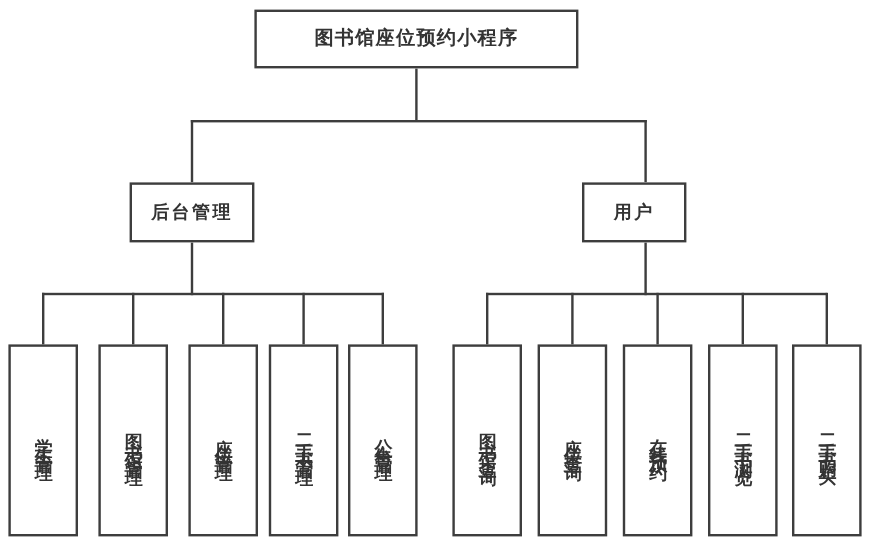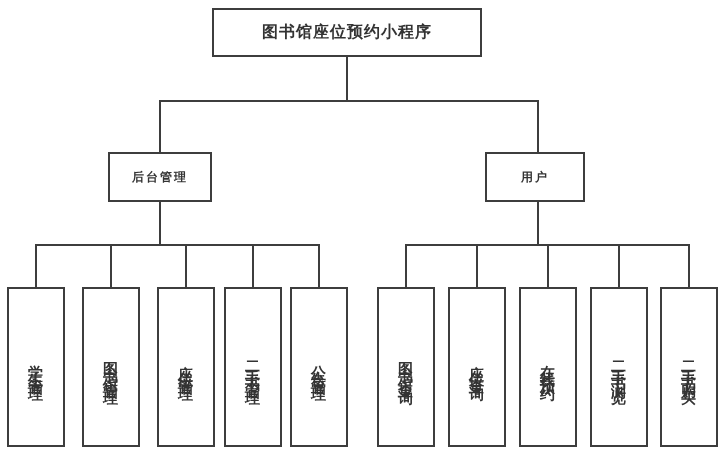--- a/index.html
+++ b/index.html
@@ -25,23 +25,23 @@
     background: var(--box-fill);
     border: 2px solid var(--box-border);
     color: var(--text);
     font-weight: bold;
     display: flex;
     align-items: center;
     justify-content: center;
     text-align: center;
   }
   .node.root   { left: 212px; top: 8px;   width: 270px; height: 49px; font-size: 16px; letter-spacing: 1px; }
-  .node.branch { top: 152px; height: 50px; font-size: 12px; letter-spacing: 2px; }
+  .node.branch { top: 152px; height: 50px; font-size: 15px; letter-spacing: 2px; }
   .node.branch.admin { left: 108px; width: 104px; }
-  .node.branch.user  { left: 485px; width: 100px; }
+  .node.branch.user  { left: 485px; width: 87px; }
   .node.leaf {
     top: 287px;
     width: 58px;
     height: 160px;
     font-size: 15px;
   }
   .leaf .vtext {
     writing-mode: vertical-lr;
     text-orientation: upright;
     letter-spacing: 7px;

